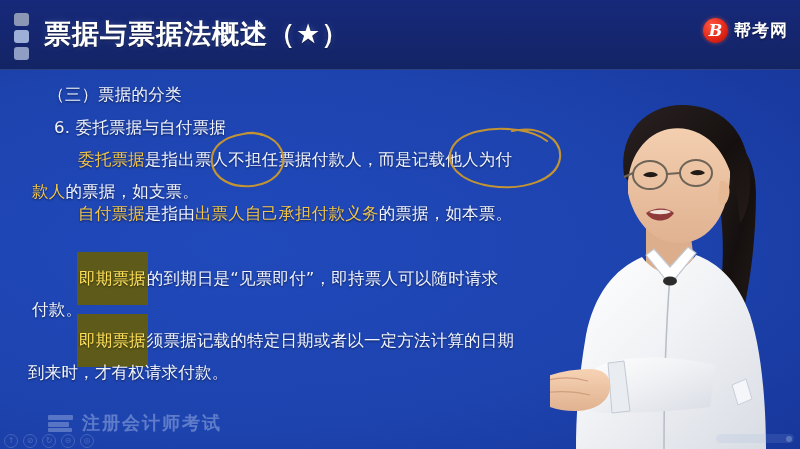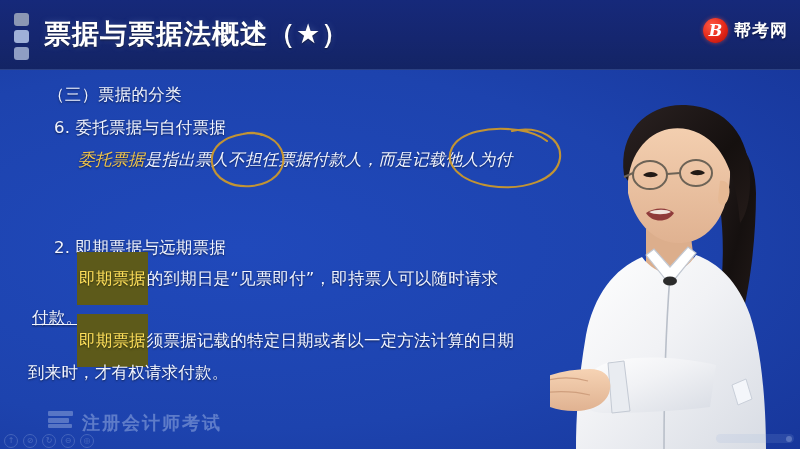--- a/index.html
+++ b/index.html
@@ -70,21 +70,21 @@
   }
 
   
   .annot{position:absolute;left:0;top:0;width:800px;height:449px;pointer-events:none;}
 
   
   .presenter{position:absolute;right:0;bottom:0;width:250px;height:360px;}
 
   
   .watermark{
-    position:absolute;left:48px;bottom:14px;display:flex;gap:9px;
+    position:absolute;left:48px;bottom:14px;display:flex;align-items:center;gap:9px;
     opacity:.42;
   }
   .wm-icon{width:25px;height:17px;position:relative;}
   .wm-icon i{position:absolute;left:0;width:25px;height:5px;border-radius:1px;background:#a9bde6;}
   .wm-icon i:nth-child(1){top:0;}
   .wm-icon i:nth-child(2){top:7px;width:21px;}
   .wm-icon i:nth-child(3){top:13px;width:24px;height:4px;}
   .wm-text{font-size:18px;font-weight:bold;color:#b9cbef;letter-spacing:2px;}
 
   
@@ -116,33 +116,38 @@
       <div class="bname">帮考网</div>
     </div>
   </div>
 
   <div class="body">
 
     <div class="line ln-head" style="left:48px; top:14px;">（三）票据的分类</div>
 
     <div class="line" style="left:54px; top:47px;">6. 委托票据与自付票据</div>
 
-    <div class="line" style="left:78px; top:79px;font-style:italic;">
+    <div class="line" style="left:78px; top:79px;">
       <span class="gold">委托票据</span><span>是指出票人不担任票据付款人，而是记载他人为付</span>
     </div>
 
-
-
-    <div class="line" style="left:54px; top:167px;">2. 即期票据与远期票据</div>
+    <div class="line" style="left:32px; top:111px;">
+      <span class="gold">款人</span><span>的票据，如支票。</span>
+    </div>
+
+    <div class="line" style="left:78px; top:133px;">
+      <span class="gold">自付票据</span><span>是指由</span><span class="gold">出票人自己承担付款义务</span><span>的票据，如本票。</span>
+    </div>
+
 
     <div class="line" style="left:78px; top:198px;">
       <span class="mark">即期票据</span><span>的到期日是“见票即付”，即持票人可以随时请求</span>
     </div>
 
-    <div class="line" style="left:32px; top:237px;text-decoration:underline;">付款。</div>
+    <div class="line" style="left:32px; top:229px;">付款。</div>
 
     <div class="line" style="left:78px; top:260px;">
       <span class="mark">即期票据</span><span>须票据记载的特定日期或者以一定方法计算的日期</span>
     </div>
 
     <div class="line" style="left:28px; top:292px;">到来时，才有权请求付款。</div>
   </div>
 
   <svg class="annot" viewBox="0 0 800 449">
     <g fill="none" stroke="#cf9a2a" stroke-width="2.1" stroke-linecap="round" opacity="0.93">

